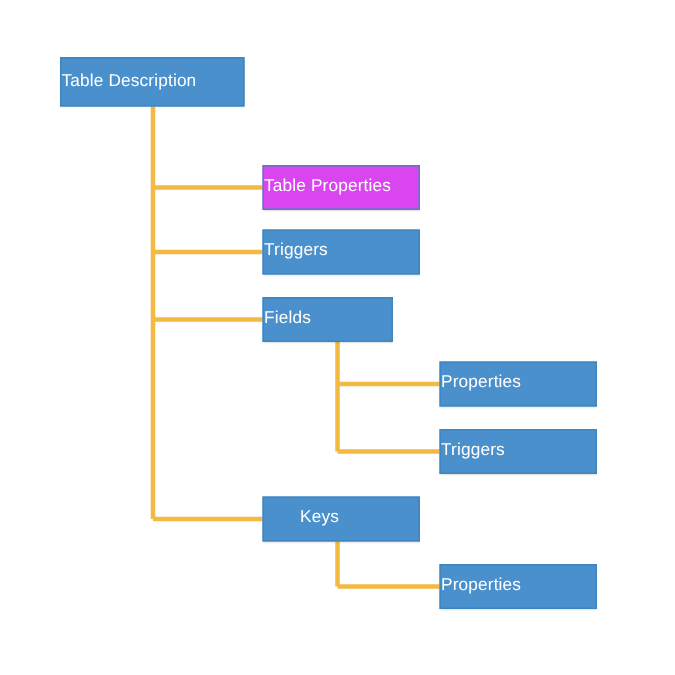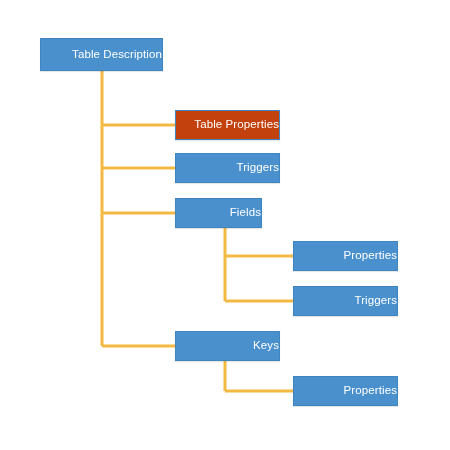--- a/index.html
+++ b/index.html
@@ -27,21 +27,21 @@
     height: 450px;
   }
   .node {
     position: absolute;
     box-sizing: border-box;
     background: #4a90cc;
     border: 1px solid #3f85c0;
     color: #ffffff;
     display: flex;
     align-items: center;
-    justify-content: flex-end;
+    justify-content: flex-start;
     font-size: 11.5px;
     letter-spacing: 0.1px;
     line-height: 1;
     text-align: center;
     white-space: nowrap;
     box-shadow: 0 1px 1px rgba(0,0,0,0.10);
   }
   .node-label {
     display: block;
     pointer-events: none;
@@ -64,41 +64,41 @@
         <line x1="225" y1="301" x2="293" y2="301"></line>
         <line x1="225" y1="361" x2="225" y2="391"></line>
         <line x1="225" y1="391" x2="293" y2="391"></line>
       </g>
   </svg>
 
   <div class="node" style="left: 40px; top: 38px; width: 123px; height: 33px; background: rgb(74, 144, 204); border-color: rgb(63, 133, 192); color: rgb(255, 255, 255);">
     <span class="node-label">Table Description</span>
   </div>
 
-  <div class="node" style="left: 175px; top: 110px; width: 105px; height: 30px; background: #c2410c; border-color: rgb(63, 133, 192); color: rgb(255, 255, 255);">
+  <div class="node" style="left: 175px; top: 110px; width: 105px; height: 30px; background: #d946ef; border-color: rgb(63, 133, 192); color: rgb(255, 255, 255);">
     <span class="node-label">Table Properties</span>
   </div>
 
   <div class="node" style="left: 175px; top: 153px; width: 105px; height: 30px; background: rgb(74, 144, 204); border-color: rgb(63, 133, 192); color: rgb(255, 255, 255);">
     <span class="node-label">Triggers</span>
   </div>
 
   <div class="node" style="left: 175px; top: 198px; width: 87px; height: 30px; background: rgb(74, 144, 204); border-color: rgb(63, 133, 192); color: rgb(255, 255, 255);">
     <span class="node-label">Fields</span>
   </div>
 
   <div class="node" style="left: 293px; top: 241px; width: 105px; height: 30px; background: rgb(74, 144, 204); border-color: rgb(63, 133, 192); color: rgb(255, 255, 255);">
     <span class="node-label">Properties</span>
   </div>
 
   <div class="node" style="left: 293px; top: 286px; width: 105px; height: 30px; background: rgb(74, 144, 204); border-color: rgb(63, 133, 192); color: rgb(255, 255, 255);">
     <span class="node-label">Triggers</span>
   </div>
 
-  <div class="node" style="left: 175px; top: 331px; width: 105px; height: 30px; background: rgb(74, 144, 204); border-color: rgb(63, 133, 192); color: rgb(255, 255, 255);">
+  <div class="node" style="left: 175px; top: 331px; width: 105px; height: 30px; background: rgb(74, 144, 204); border-color: rgb(63, 133, 192); color: rgb(255, 255, 255); padding-left: 24px;">
     <span class="node-label">Keys</span>
   </div>
 
   <div class="node" style="left: 293px; top: 376px; width: 105px; height: 30px; background: rgb(74, 144, 204); border-color: rgb(63, 133, 192); color: rgb(255, 255, 255);">
     <span class="node-label">Properties</span>
   </div>
 
 </div>
 
 </body></html>

